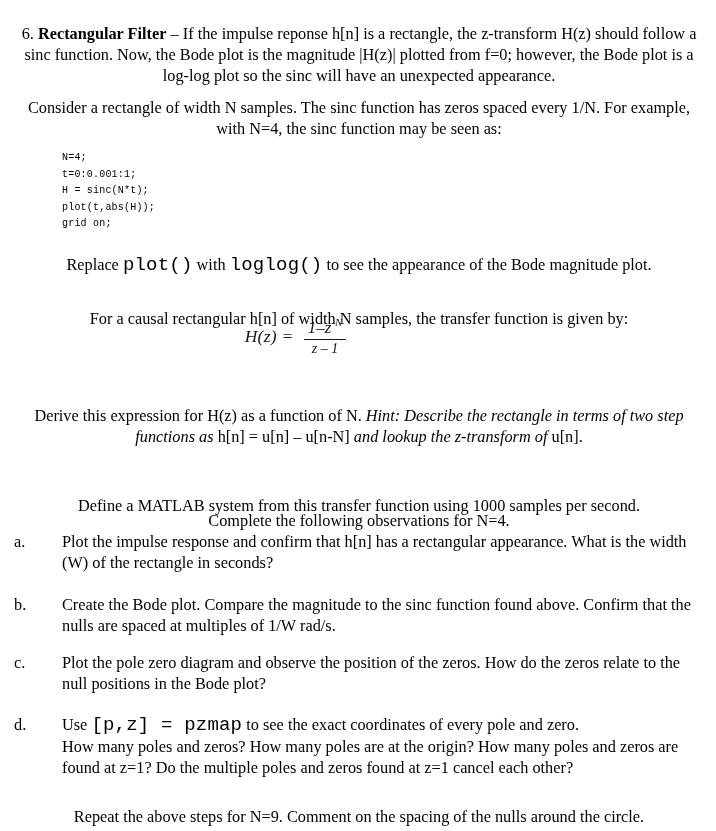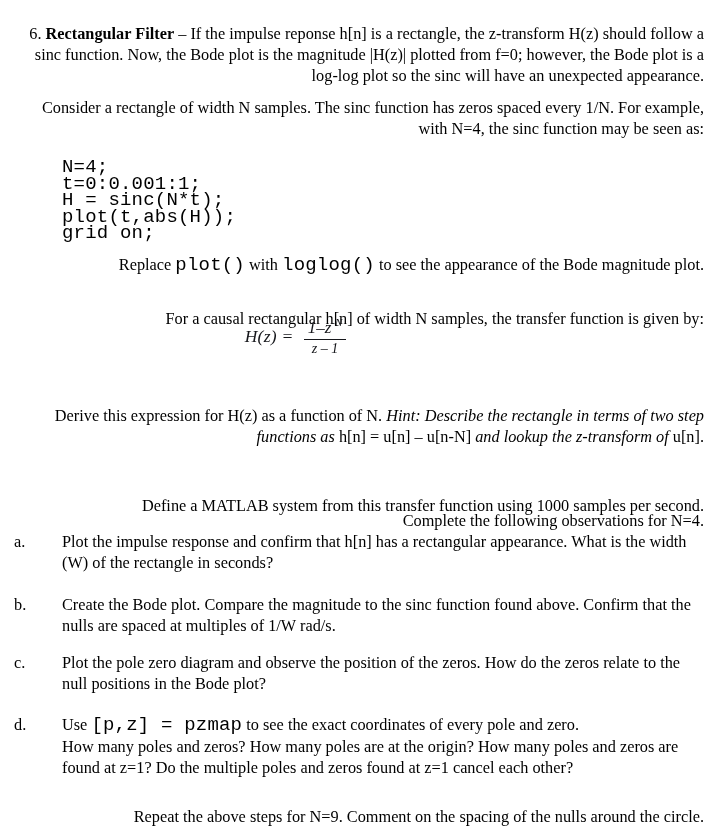--- a/index.html
+++ b/index.html
@@ -21,37 +21,37 @@
     padding: 0;
     box-sizing: border-box;
     overflow: hidden;
   }
   .body-text {
     position: absolute;
     left: 14px;
     width: 690px;
     font-size: 16.3px;
     line-height: 21px;
-    text-align: right;
+    text-align: center;
   }
   .p-intro      { top: 7px; }
   .p-consider   { top: 81px; }
   .p-replace    { top: 238px; }
   .p-causal     { top: 292px; }
   .p-derive     { top: 389px; }
   .p-define     { top: 459px; margin-top: 36px; }
   .p-complete   { top: 494px; }
   .p-repeat     { top: 790px; }
 
   .code-block {
     position: absolute;
     left: 62px;
     top: 140px;
     font-family: "Liberation Mono", "DejaVu Sans Mono", monospace;
-    font-size: 19px;
+    font-size: 10px;
     line-height: 16.6px;
     letter-spacing: 0.2px;
     white-space: pre;
     color: #000000;
   }
   code, .mono {
     font-family: "Liberation Mono", "DejaVu Sans Mono", monospace;
     font-size: 19px;
     letter-spacing: 0.2px;
   }

